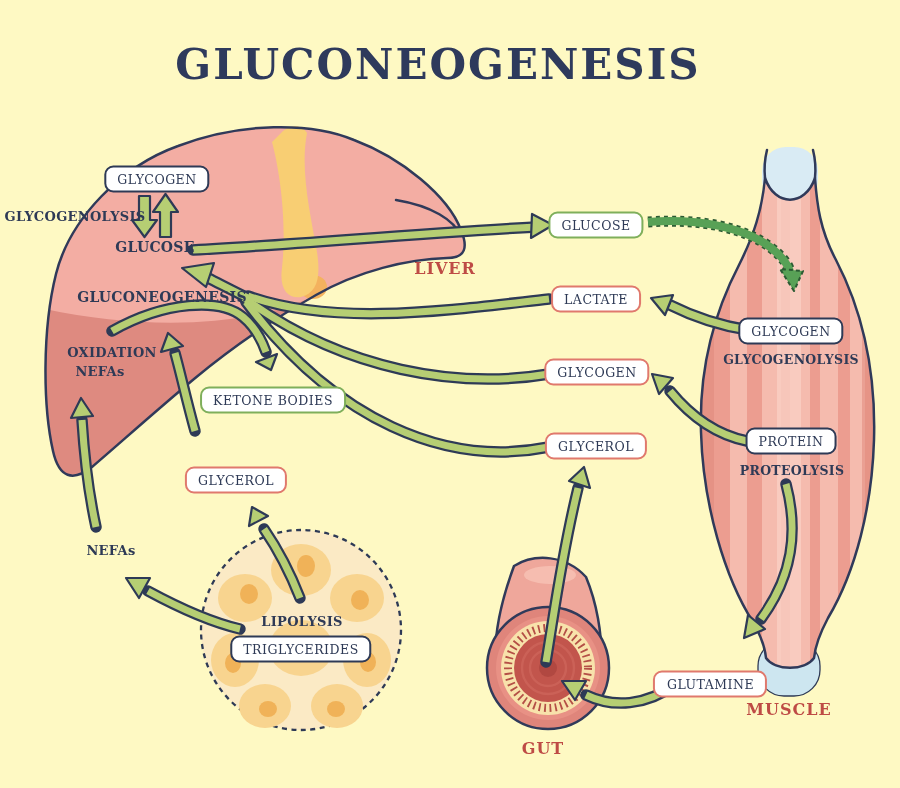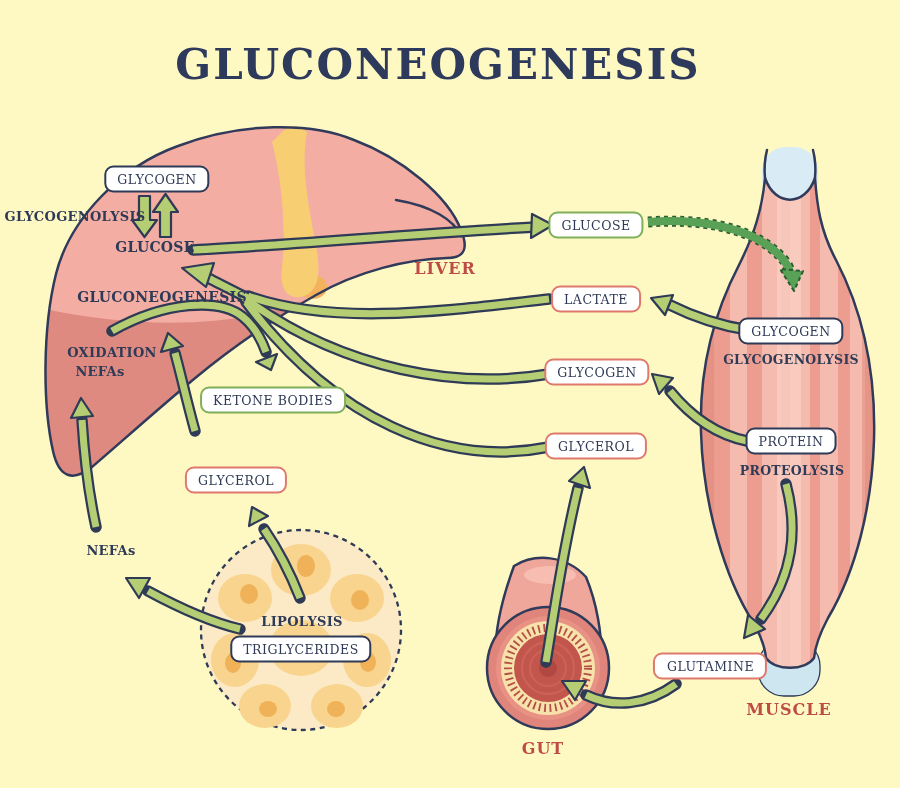--- a/index.html
+++ b/index.html
@@ -226,21 +226,21 @@
 
   <div class="box green" style="left:596px;top:225px;">GLUCOSE</div>
   <div class="box red" style="left:596px;top:299px;">LACTATE</div>
   <div class="box red" style="left:597px;top:372px;">GLYCOGEN</div>
   <div class="box red" style="left:596px;top:446px;">GLYCEROL</div>
 
   <div class="box" style="left:791px;top:331px;">GLYCOGEN</div>
   <div class="lbl small" style="left:791px;top:359px;">GLYCOGENOLYSIS</div>
   <div class="box" style="left:791px;top:441px;">PROTEIN</div>
   <div class="lbl small" style="left:792px;top:470px;text-align:center;">PROTEOLYSIS</div>
-  <div class="box red" style="left:710px;top:666px;padding-left:12px;">GLUTAMINE</div>
+  <div class="box red" style="left:710px;top:684px;padding-left:12px;">GLUTAMINE</div>
   <div class="organ" style="left:789px;top:709px;">MUSCLE</div>
 
   <div class="lbl" style="left:302px;top:621px;">LIPOLYSIS</div>
   <div class="box" style="left:301px;top:649px;">TRIGLYCERIDES</div>
 
   <div class="organ" style="left:543px;top:748px;">GUT</div>
 
 </div>
 
 </body></html>

